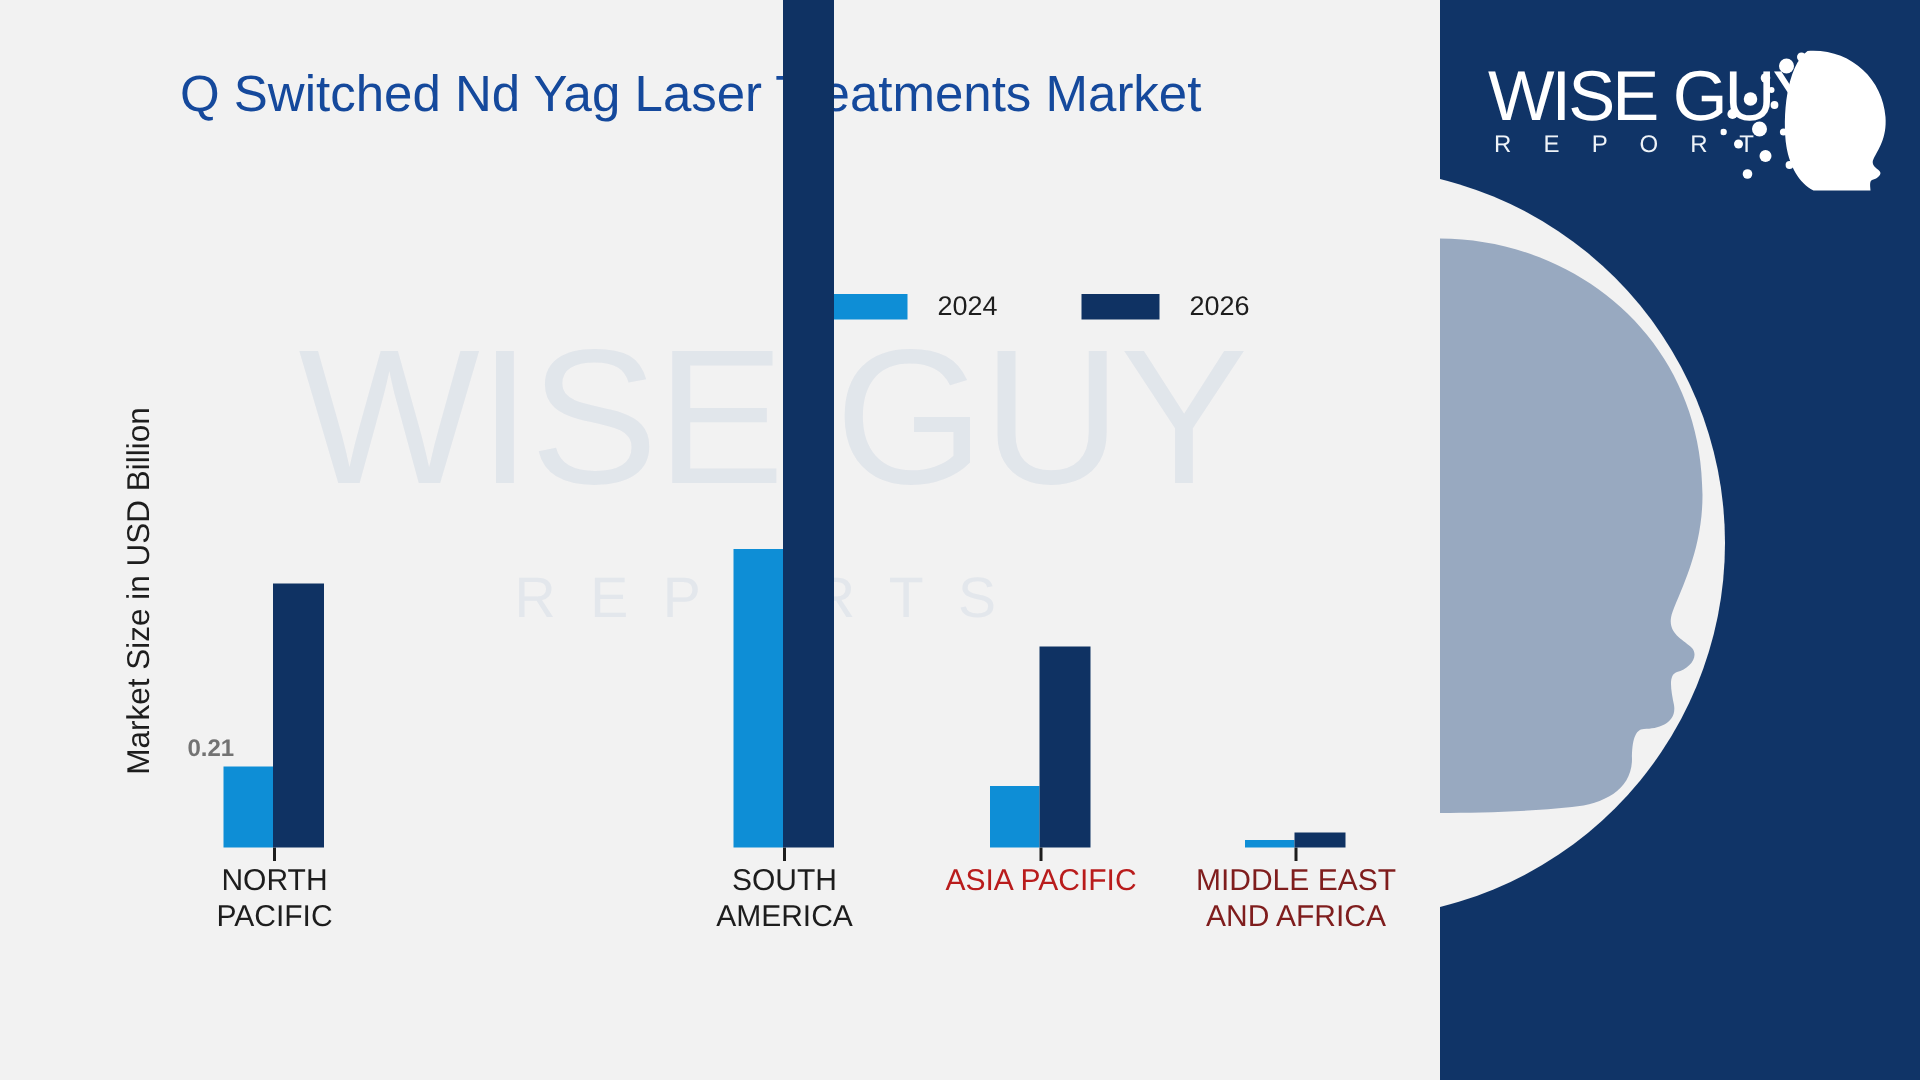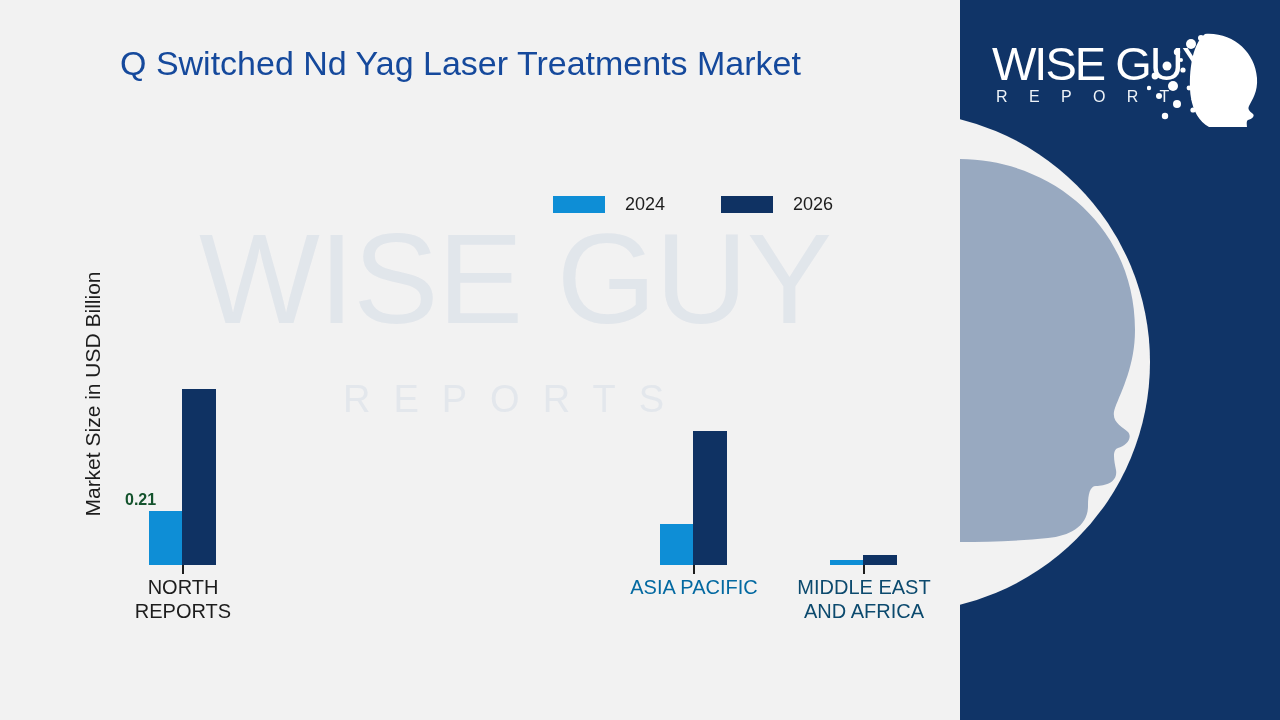--- a/index.html
+++ b/index.html
@@ -101,21 +101,21 @@
     width:2px;height:9px;background:#1d1d1d;transform:translateX(-1px);
   }
   .cat-label{
     position:absolute;top:373px;left:50%;transform:translateX(-50%);
     width:150px;text-align:center;
     color:#1d1d1d;font-size:20px;line-height:1.18;
     font-family:"Liberation Sans", sans-serif;
   }
   .value-label{
     position:absolute;
-    color:#14532d;font-size:16px;font-weight:bold;
+    color:#737373;font-size:16px;font-weight:bold;
     font-family:"Liberation Sans", sans-serif;white-space:nowrap;
   }
 </style>
 </head>
 <body style="background: rgb(242, 242, 242);">
 
 <div id="canvas" style="background: rgb(242, 242, 242);">
 
   <div id="watermark">
     <div id="wm-wise">WISE GUY</div>
@@ -198,34 +198,42 @@
     </div>
   </div>
 
   <div id="plot">
       <div class="group" style="left: 3px; width: 150px;">
         <span class="tick"></span>
         <div class="bars" style="left: 41px;">
           <div class="bar bar-2024" style="height: 54px; background: rgb(14, 142, 214);"></div>
           <div class="bar bar-2032" style="height: 176px; background: rgb(15, 50, 99);"></div>
         </div>
-        <div class="cat-label" style="color: rgb(29, 29, 29);">NORTH REPORTS</div>
+        <div class="cat-label" style="color: rgb(29, 29, 29);">NORTH PACIFIC</div>
+      </div>
+      <div class="group" style="left: 343px; width: 150px;">
+        <span class="tick"></span>
+        <div class="bars" style="left: 41px;">
+          <div class="bar bar-2024" style="height: 199px; background: rgb(14, 142, 214);"></div>
+          <div class="bar bar-2032" style="height: 672px; background: rgb(15, 50, 99);"></div>
+        </div>
+        <div class="cat-label" style="color: rgb(29, 29, 29);">SOUTH AMERICA</div>
       </div>
       <div class="group" style="left: 514px; width: 150px;">
         <span class="tick"></span>
         <div class="bars" style="left: 41px;">
           <div class="bar bar-2024" style="height: 41px; background: rgb(14, 142, 214);"></div>
           <div class="bar bar-2032" style="height: 134px; background: rgb(15, 50, 99);"></div>
         </div>
-        <div class="cat-label" style="color: #0369a1;">ASIA PACIFIC</div>
+        <div class="cat-label" style="color: #b91c1c;">ASIA PACIFIC</div>
       </div>
       <div class="group" style="left: 684px; width: 150px;">
         <span class="tick"></span>
         <div class="bars" style="left: 41px;">
           <div class="bar bar-2024" style="height: 5px; background: rgb(14, 142, 214);"></div>
           <div class="bar bar-2032" style="height: 10px; background: rgb(15, 50, 99);"></div>
         </div>
-        <div class="cat-label" style="color: #0c4a6e;">MIDDLE EAST AND AFRICA</div>
+        <div class="cat-label" style="color: #7f1d1d;">MIDDLE EAST AND AFRICA</div>
       </div>
       <div class="value-label" style="left: 20px; bottom: 56px;">0.21</div>
     </div>
 
 </div>
 
 </body></html>

